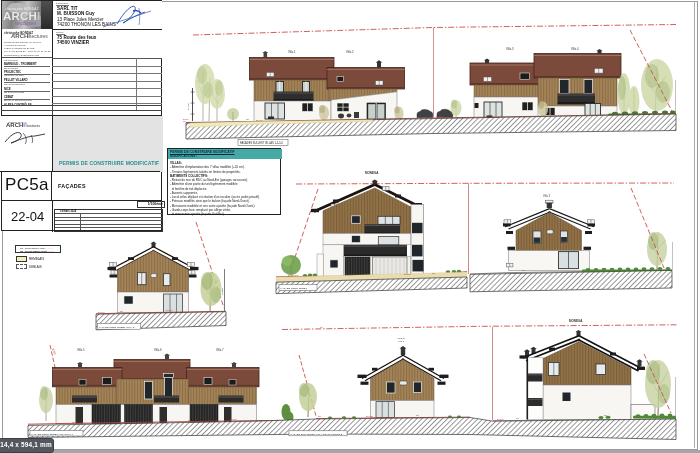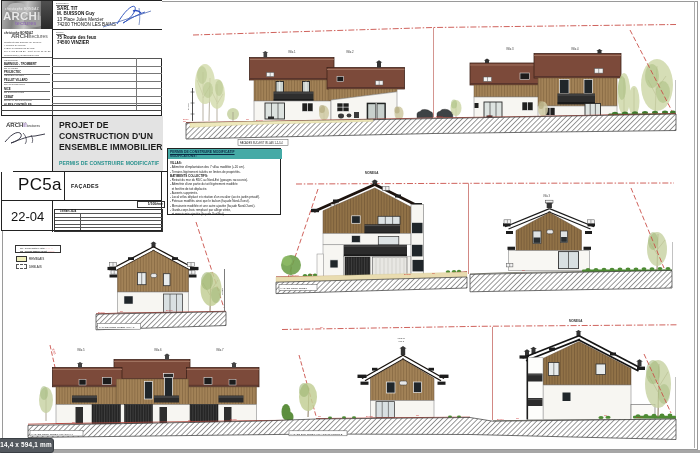--- a/index.html
+++ b/index.html
@@ -85,26 +85,25 @@
     <div class="abs" style="left:7px;top:5px;font-size:2px;color:#555">christophe BONDAZ</div>
     <div class="abs" style="left:5px;top:6.5px;font-size:6px;font-weight:bold;color:#3f3f3f">ARCH<span style="color:#8d6cb0">I!</span><span style="font-size:3.4px;color:#666">tectures</span></div>
 
     <svg class="abs" style="left:2px;top:14px" width="46" height="16" viewBox="0 0 46 16">
       <path d="M2,12 C10,2 16,1 18,4 C20,8 12,12 8,13 C18,9 26,6 32,6 L42,4" stroke="#2a2a3a" stroke-width="0.9" fill="none"></path>
       <path d="M20,3 C24,7 24,12 22,14 M28,5 C30,8 30,11 29,13" stroke="#2a2a3a" stroke-width="0.7" fill="none"></path>
     </svg>
   </div>
 
   <div class="abs" style="left:51px;top:0;width:110px;height:56.5px;background:#e3e3e3;border-left:1px solid #222">
-    <div class="abs" style="left:6px;top:4px;font-size:8.6px;font-weight:bold;color:#1c1c1c;line-height:1.28;letter-spacing:.1px">PROJET DE<br>CONSTRUCTION D'UN<br>ENSEMBLE IMMOBILIER</div>
     <div class="abs" style="left:6px;top:44.5px;font-size:5.1px;font-weight:bold;color:#27918d;letter-spacing:.1px;white-space:nowrap">PERMIS DE CONSTRUIRE MODIFICATIF</div>
   </div>
 </div>
 
-<div class="tb" style="left:13px;top:171px;width:160px;height:29px;border-top:1px solid #222">
+<div class="tb" style="left:0;top:171px;width:160px;height:29px;border-top:1px solid #222">
   <div class="abs" style="left:5px;top:3px;width:46px;font-size:17px;color:#111;letter-spacing:.3px">PC5a</div>
   <div class="abs" style="left:51px;top:0;width:110px;height:29px;border-left:1px solid #222">
     <div class="abs" style="left:6px;top:11px;font-size:5.4px;font-weight:bold;color:#111;letter-spacing:.3px">FAÇADES</div>
   </div>
 </div>
 
 <div class="tb" style="left:1px;top:200px;width:161px;height:31px;border-top:1px solid #222">
   <div class="abs" style="left:10px;top:8px;font-size:13px;color:#111">22-04</div>
   <div class="abs" style="left:51px;top:0;width:110px;height:31px;border-left:1px solid #222">
 

